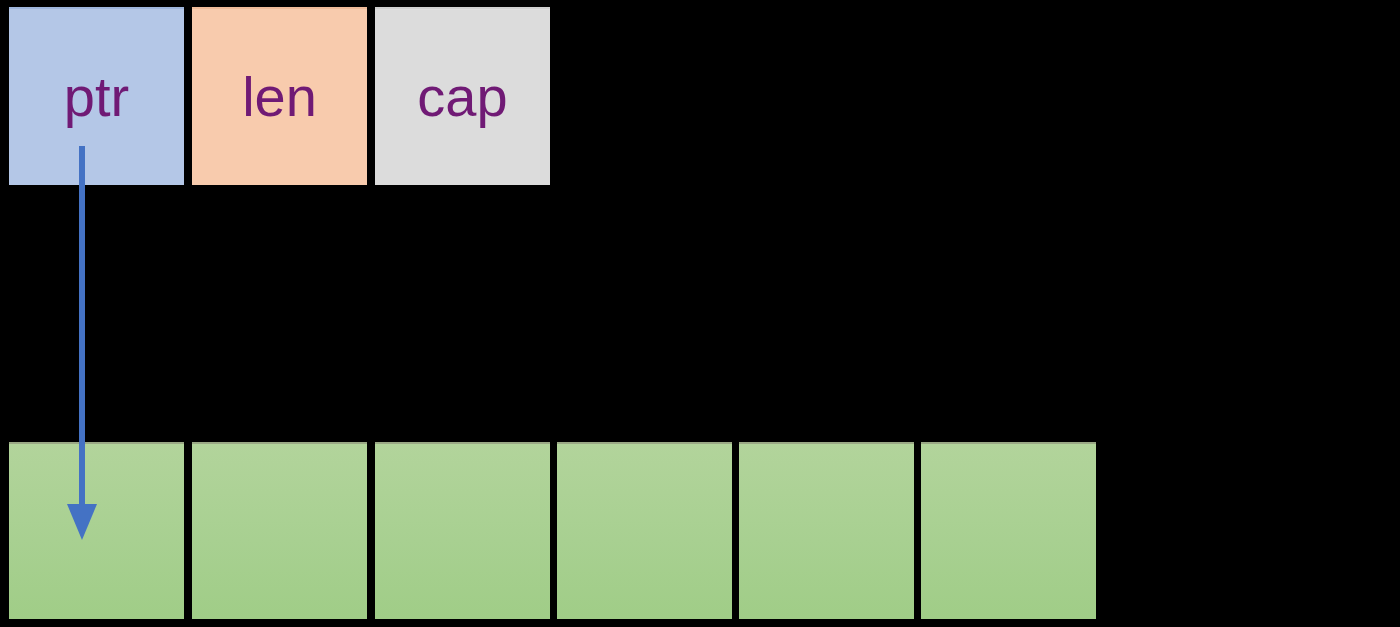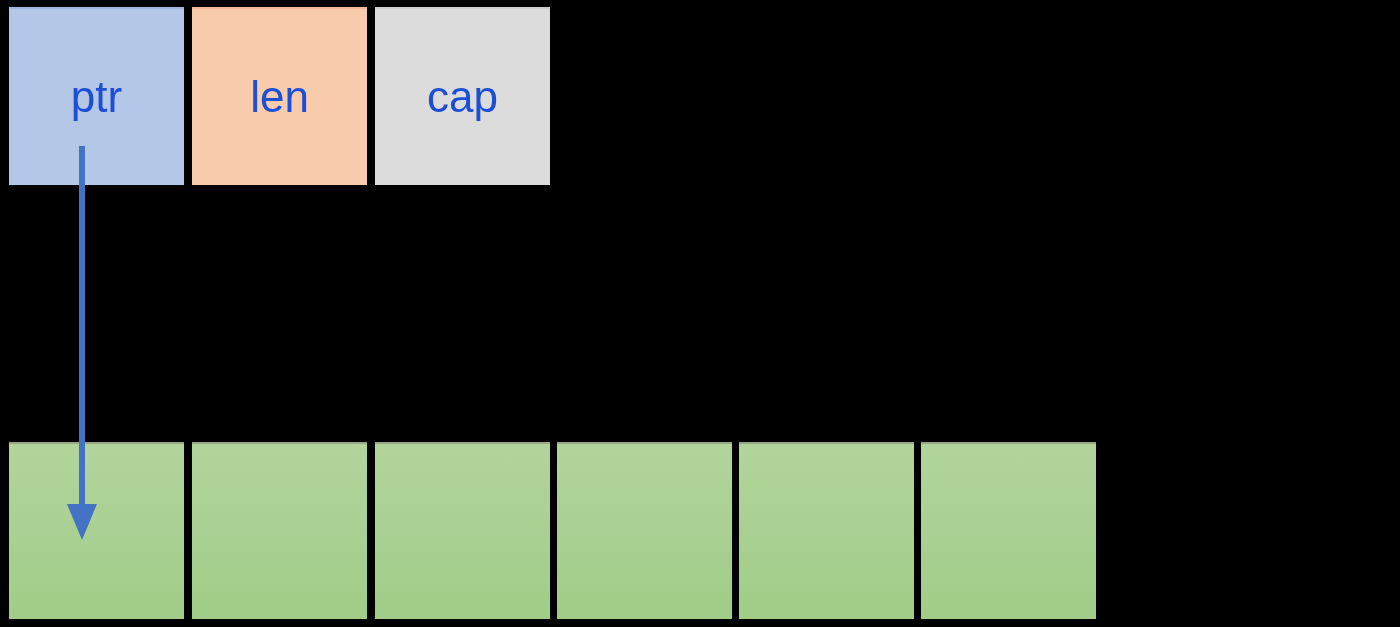--- a/index.html
+++ b/index.html
@@ -20,23 +20,23 @@
     background: #000000;
   }
 
   .cell {
     position: absolute;
     box-sizing: border-box;
     display: flex;
     align-items: center;
     justify-content: center;
     font-family: "Liberation Sans", sans-serif;
-    font-size: 44px;
+    font-size: 56px;
     line-height: 1;
-    color: #1d4ed8;
+    color: #701a75;
     letter-spacing: 0px;
   }
 
   
   .header-cell {
     top: 7px;
     height: 178px;
     width: 175px;
   }
   .cell-ptr {

